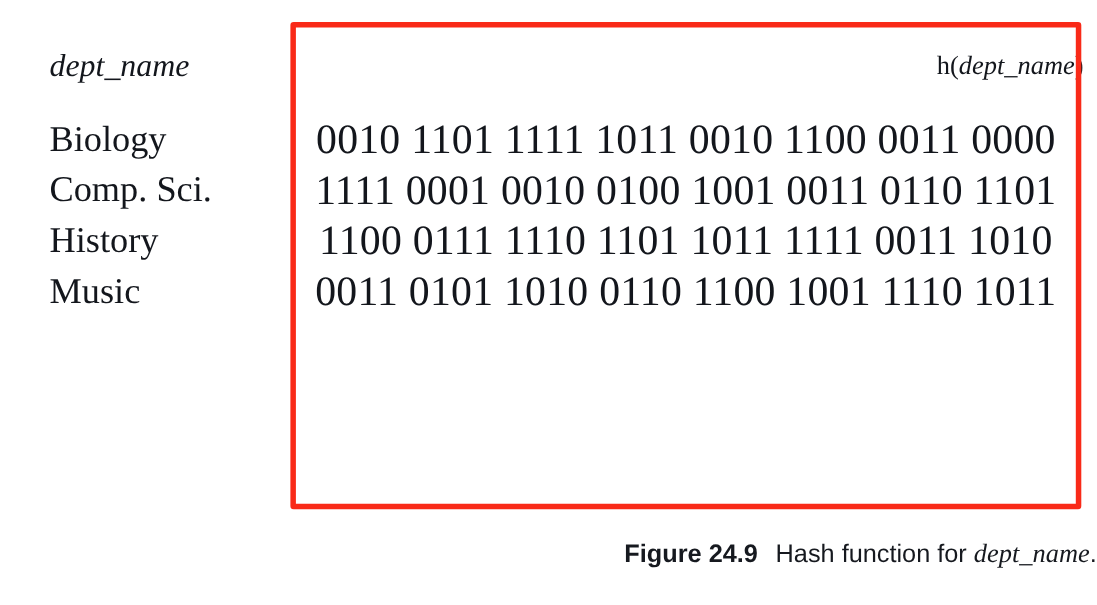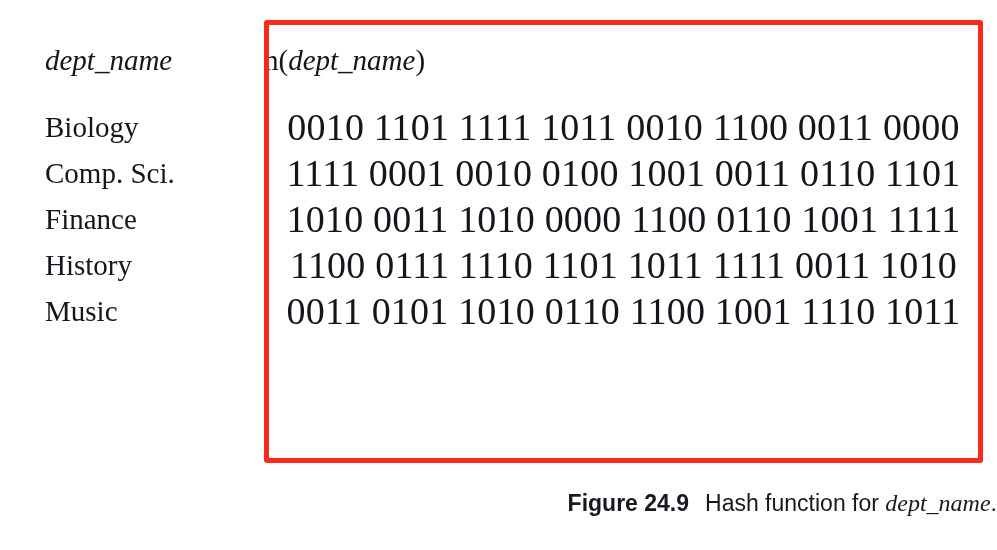--- a/index.html
+++ b/index.html
@@ -62,33 +62,33 @@
   }
   .hdr-name {
     font-size: 29px;
     font-style: italic;
     font-weight: normal;
     text-align: left;
     padding-left: 45px !important;
     white-space: nowrap;
   }
   .hdr-hash {
-    font-size: 29px;
+    font-size: 24px;
     font-weight: normal;
-    text-align: left;
+    text-align: right;
     padding-right: 12px !important;
     white-space: nowrap;
   }
   .hdr-hash .fn-h { font-style: normal; }
   .hdr-hash .fn-arg { font-style: italic; }
 
   
   tr.data-row td { height: 46px; }
   td.dept-cell {
-    font-size: 29px;
+    font-size: 33px;
     text-align: left;
     padding-left: 45px !important;
     white-space: nowrap;
     letter-spacing: 0px;
   }
   td.hash-cell {
     font-size: 38px;
     text-align: center;
     padding-right: 14px !important;
     white-space: nowrap;
@@ -142,24 +142,20 @@
     <tbody id="table-body">
       <tr class="data-row">
         <td class="dept-cell">Biology</td>
         <td class="hash-cell">0010 1101 1111 1011 0010 1100 0011 0000</td>
       </tr>
       <tr class="data-row">
         <td class="dept-cell">Comp. Sci.</td>
         <td class="hash-cell">1111 0001 0010 0100 1001 0011 0110 1101</td>
       </tr>
       <tr class="data-row">
-        <td class="dept-cell">Finance</td>
-        <td class="hash-cell">1010 0011 1010 0000 1100 0110 1001 1111</td>
-      </tr>
-      <tr class="data-row">
         <td class="dept-cell">History</td>
         <td class="hash-cell">1100 0111 1110 1101 1011 1111 0011 1010</td>
       </tr>
       <tr class="data-row">
         <td class="dept-cell">Music</td>
         <td class="hash-cell">0011 0101 1010 0110 1100 1001 1110 1011</td>
       </tr>
     </tbody>
   </table>
 

